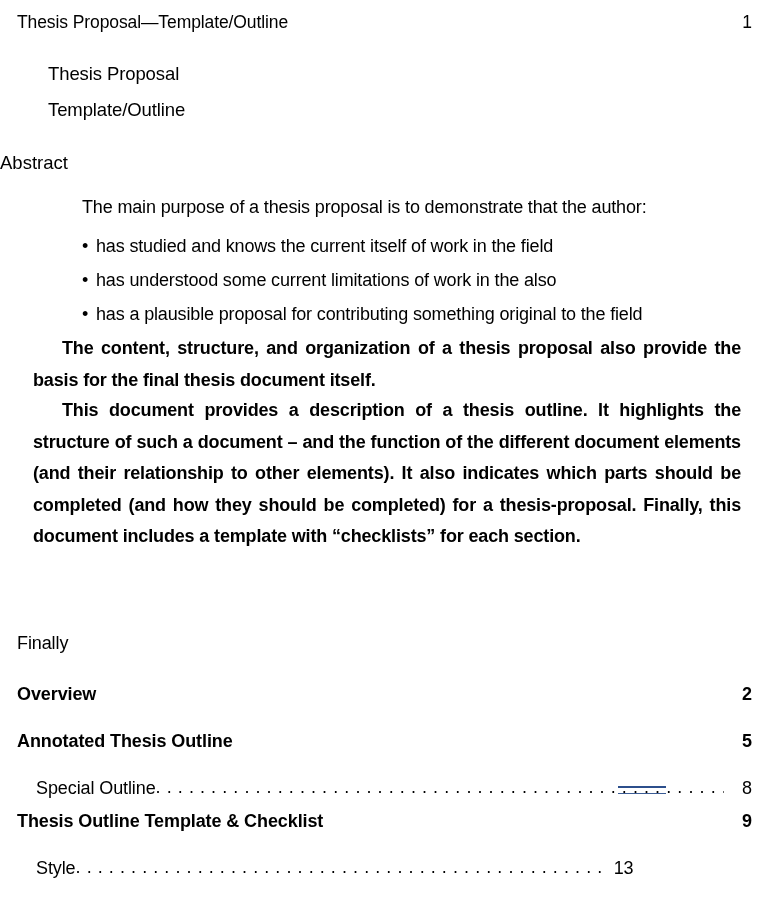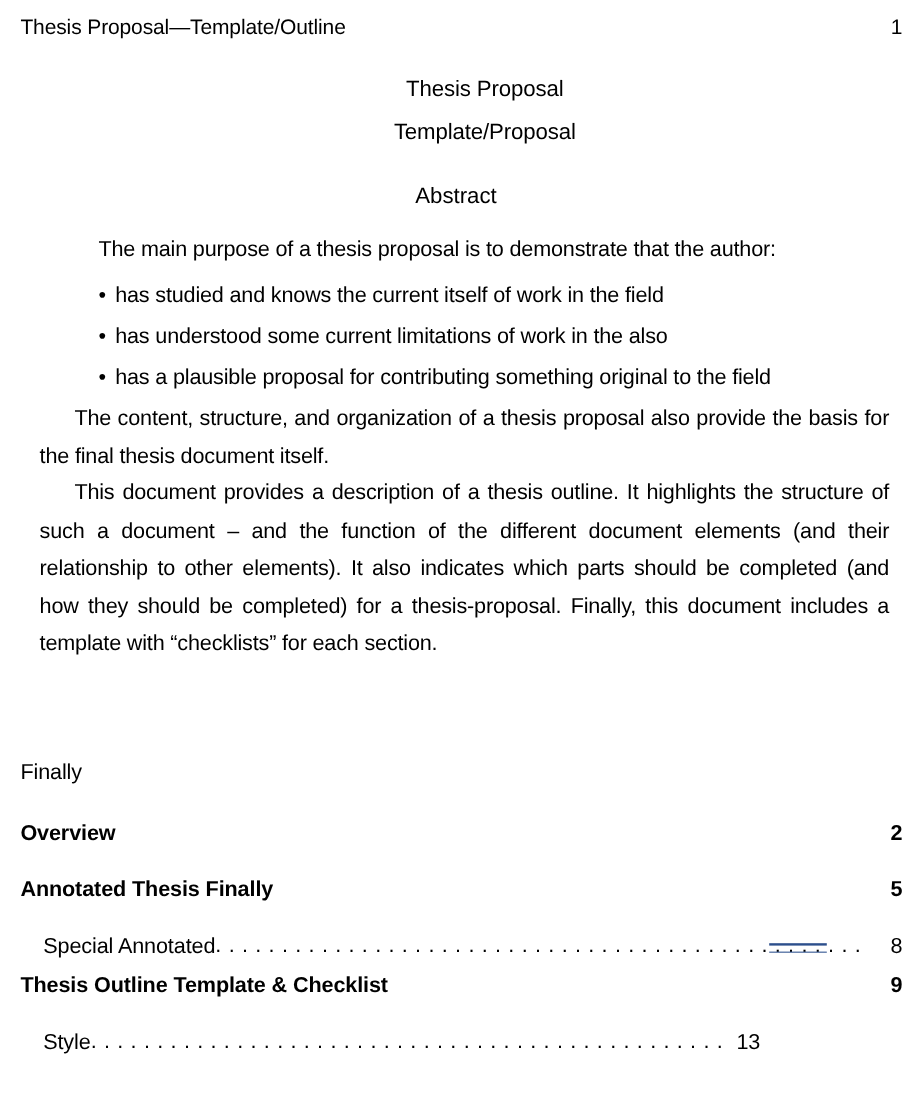--- a/index.html
+++ b/index.html
@@ -44,35 +44,34 @@
     font-size: 17.5px;
     line-height: 22px;
   }
 
   
   .doc-title-block {
     position: absolute;
     top: 56px;
     left: 0;
     right: 8px;
-    text-align: center;
+    text-align: left;
     margin-left: 48px;
   }
   .doc-title-line {
     font-size: 18.5px;
     line-height: 36px;
     letter-spacing: -0.1px;
   }
 
   .abstract-heading {
     position: absolute;
     top: 148px;
     left: 0;
     right: 8px;
-    text-align: center;
     font-size: 18.5px;
     line-height: 30px;
   }
 
   
   .abstract-body {
     position: absolute;
     top: 190px;
     left: 33px;
     width: 708px;
@@ -112,20 +111,21 @@
     text-underline-offset: 2px;
   }
 
   .para {
     font-size: 18px;
     line-height: 31.5px;
     letter-spacing: -0.15px;
     text-align: justify;
     text-justify: inter-word;
     margin: 0;
+    font-weight: bold;
   }
   .para-1 {
     position: absolute;
     top: 333px;
     left: 33px;
     width: 708px;
     text-indent: 29px;
   }
   .para-2 {
     position: absolute;
@@ -198,21 +198,21 @@
 
 <div class="page">
 
   <div class="running-header">
     <div class="running-header-title">Thesis Proposal—Template/Outline</div>
     <div class="running-header-pageno">1</div>
   </div>
 
   <div class="doc-title-block">
     <div class="doc-title-line">Thesis Proposal</div>
-    <div class="doc-title-line">Template/Proposal</div>
+    <div class="doc-title-line">Template/Outline</div>
   </div>
 
   <div class="abstract-heading">Abstract</div>
 
   <div class="abstract-body">
     <div class="abstract-lead">The main purpose of a thesis proposal is to demonstrate that the author:</div>
     <ul class="bullet-list" id="bullet-list">
         <li class="bullet-item"><span class="bullet-dot">•</span><span class="bullet-text">has studied and knows the current itself of work in the field</span></li>
         <li class="bullet-item"><span class="bullet-dot">•</span><span class="bullet-text">has understood some current limitations of work in the also</span></li>
         <li class="bullet-item"><span class="bullet-dot">•</span><span class="bullet-text">has a plausible proposal for contributing something original to the <span class="spell-underline">field</span></span></li>
@@ -224,26 +224,26 @@
 
   <div class="contents-heading">Finally</div>
 
   <div class="toc" id="toc">
       <div class="toc-row level-1">
         <span class="toc-label">Overview</span>
         <span class="toc-leader blank"></span>
         <span class="toc-page">2</span>
       </div>
       <div class="toc-row level-1">
-        <span class="toc-label">Annotated Thesis Finally</span>
+        <span class="toc-label">Annotated Thesis Outline</span>
         <span class="toc-leader blank"></span>
         <span class="toc-page">5</span>
       </div>
       <div class="toc-row level-2">
-        <span class="toc-label">Special Annotated</span>
+        <span class="toc-label">Special Outline</span>
         <span class="toc-leader">
           <span class="toc-leader-dots">.........................................................................................</span>
           <span class="leader-marker" style="left: 462px;"></span>
         </span>
         <span class="toc-page">8</span>
       </div>
       <div class="toc-row level-1">
         <span class="toc-label">Thesis Outline Template &amp; Checklist</span>
         <span class="toc-leader blank"></span>
         <span class="toc-page">9</span>

